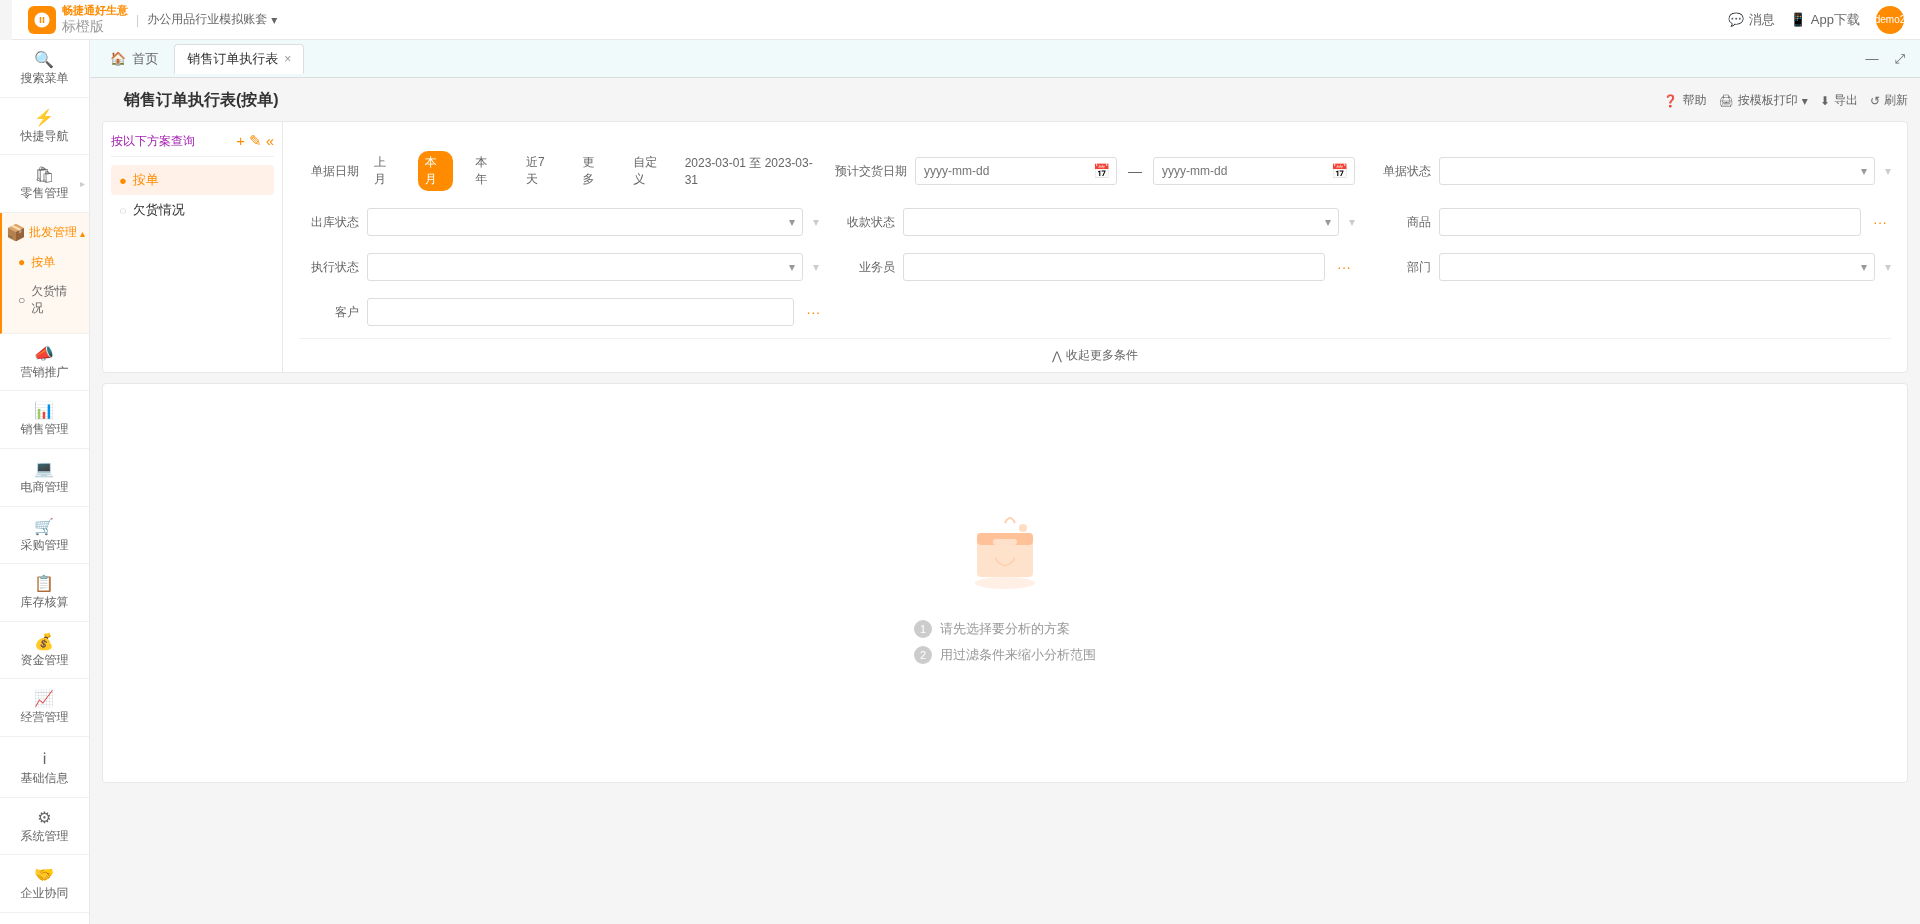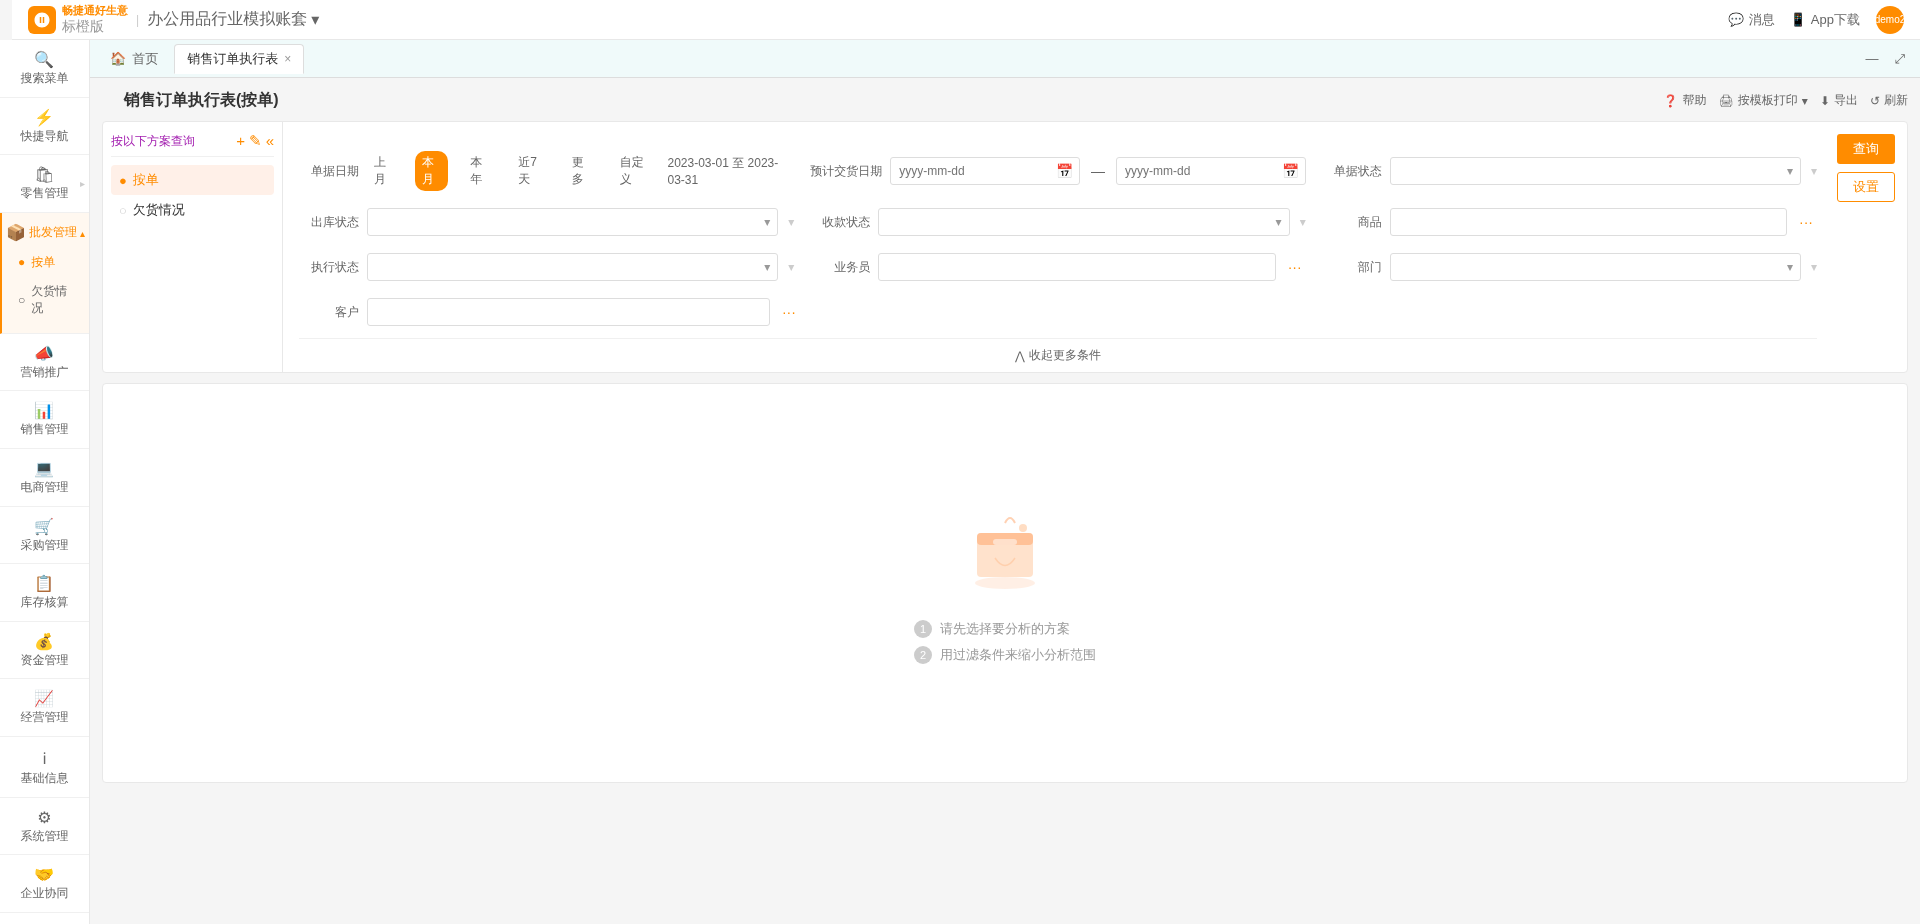--- a/index.html
+++ b/index.html
@@ -16,21 +16,21 @@
       border-bottom: 1px solid #e8e8e8;
       position: fixed;
       top: 0; left: 12px; right: 0;
       z-index: 100;
     }
     .top-bar-left { display: flex; align-items: center; gap: 8px; }
     .logo-area { display: flex; align-items: center; gap: 6px; }
     .logo-icon { width: 28px; height: 28px; background: #ff8c00; border-radius: 6px; display: flex; align-items: center; justify-content: center; }
     .logo-icon svg { width: 18px; height: 18px; fill: white; }
     .breadcrumb-divider { color: #ccc; font-size: 12px; }
-    .page-breadcrumb { font-size: 16px; color: #666; display: flex; align-items: center; gap: 4px; cursor: pointer; }
+    .page-breadcrumb { font-size: 12px; color: #666; display: flex; align-items: center; gap: 4px; cursor: pointer; }
     .top-bar-right { display: flex; align-items: center; gap: 16px; }
     .top-bar-action { display: flex; align-items: center; gap: 4px; font-size: 13px; color: #666; cursor: pointer; }
     .user-avatar { width: 28px; height: 28px; border-radius: 50%; background: #ff8c00; display: flex; align-items: center; justify-content: center; color: white; font-size: 12px; overflow: hidden; }
 
     
     .layout { display: flex; height: 100vh; padding-top: 40px; }
     
     
     .sidebar {
       width: 90px;
@@ -656,24 +656,20 @@
             </div>
 
             <div class="collapse-more">
               <span class="collapse-btn">
                 <span>⋀</span>
                 <span>收起更多条件</span>
               </span>
             </div>
           </div>
 
-          <div style="display:flex;flex-direction:column;gap:8px;padding:12px 12px 12px 4px;justify-content:flex-start;">
-            <button class="btn-query">查询</button>
-            <button class="btn-settings">设置</button>
-          </div>
         </div>
       </div>
 
       <div style="background:#fff;border:1px solid #e8e8e8;border-radius:4px;min-height:400px;display:flex;align-items:center;justify-content:center;flex-direction:column;">
         <div class="empty-state">
 
           <div style="margin-bottom:24px;">
             <svg width="100" height="90" viewBox="0 0 100 90" fill="none">
               <ellipse cx="50" cy="80" rx="30" ry="6" fill="#ffe0cc" opacity="0.5"></ellipse>
               <rect x="22" y="30" width="56" height="44" rx="4" fill="#ffcfaa" opacity="0.6"></rect>

